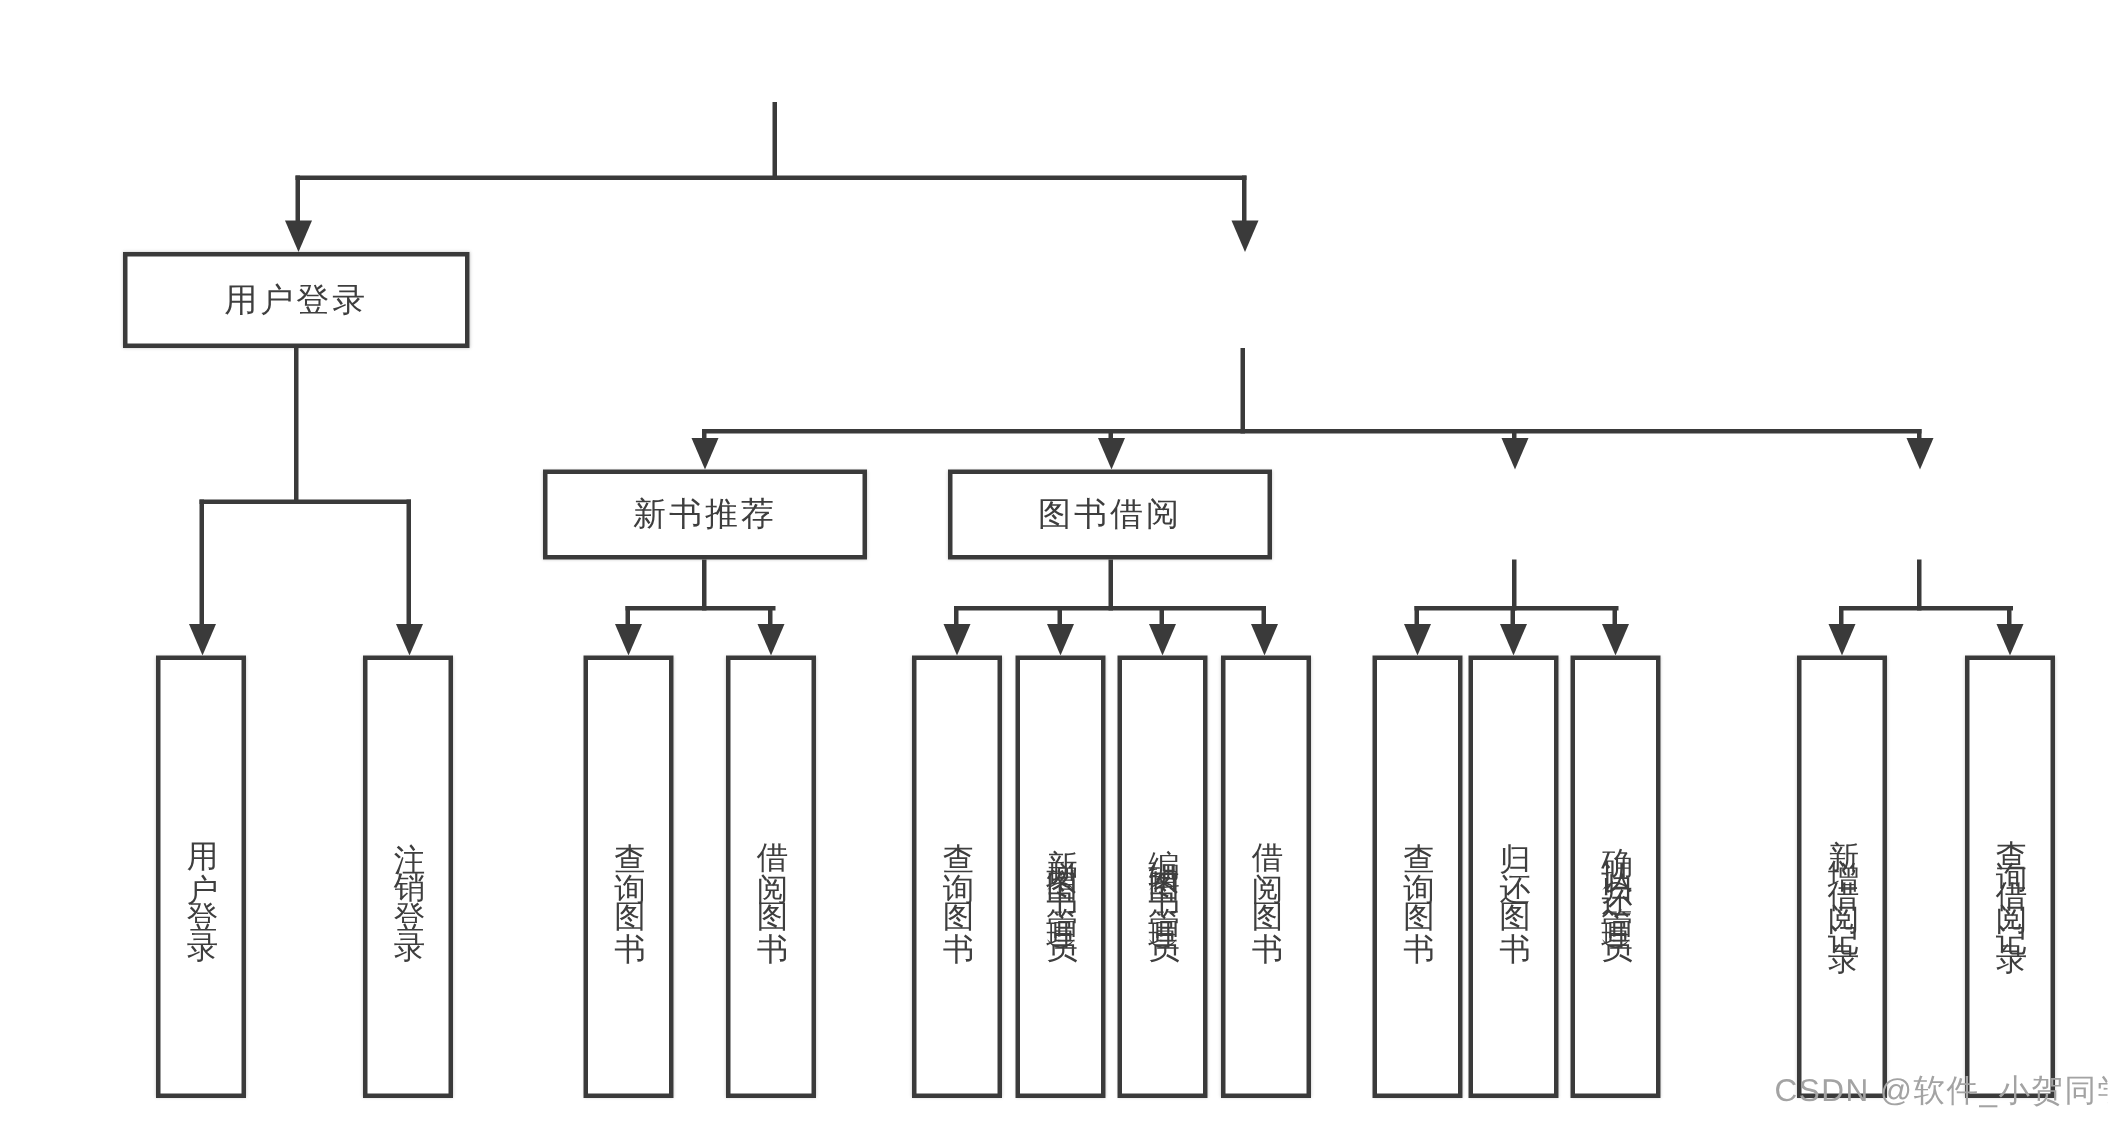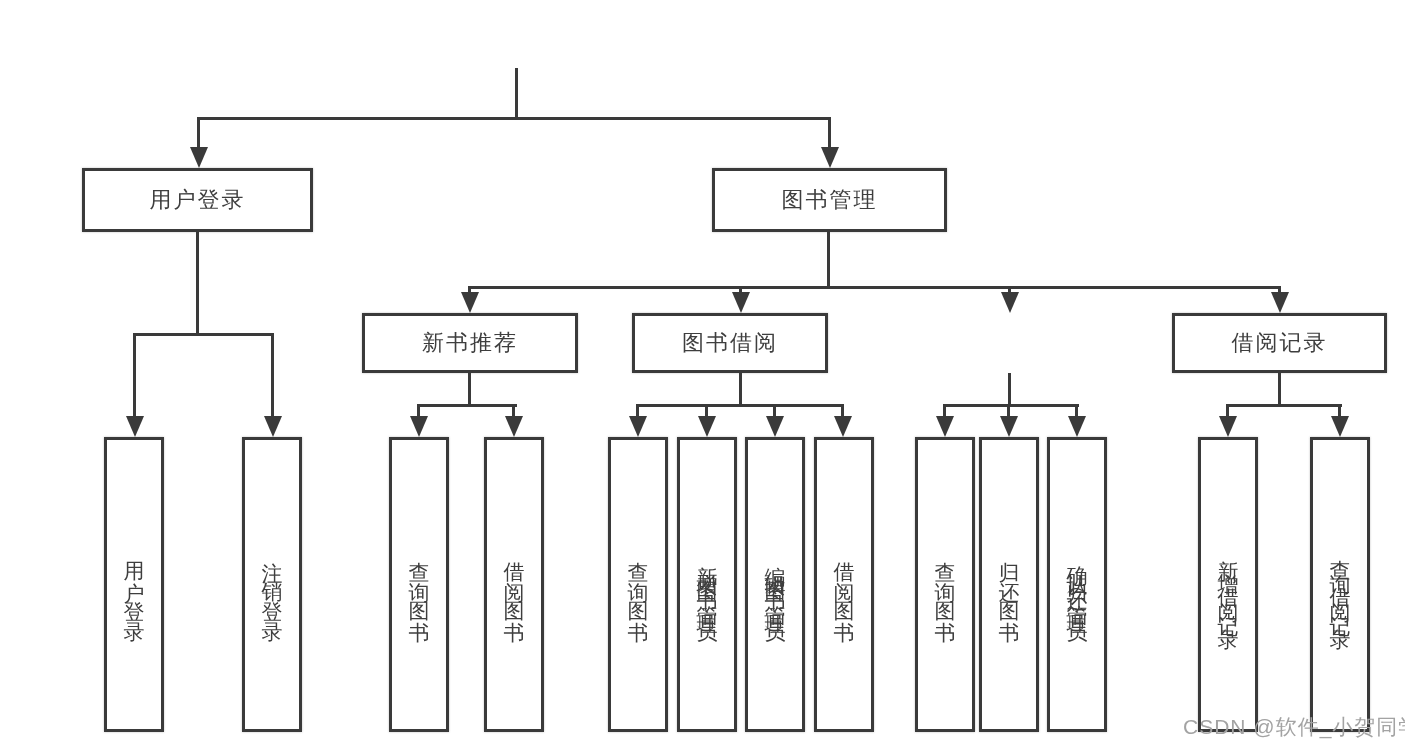--- a/index.html
+++ b/index.html
@@ -72,23 +72,20 @@
   <div class="line" style="left:515px; top:68px; width:3px; height:51px;"></div>
   <div class="line" style="left:197px; top:117px; width:634px; height:3px;"></div>
   <div class="line" style="left:197px; top:117px; width:3px; height:33px;"></div>
   <div class="arrowhead" style="left:190px; top:147px;"></div>
   <div class="line" style="left:828px; top:117px; width:3px; height:33px;"></div>
   <div class="arrowhead" style="left:821px; top:147px;"></div>
 
   <div class="box" style="left:82px; top:168px; width:231px; height:64px;">
     <span>用户登录</span>
   </div>
-  <div class="box" style="left:712px; top:168px; width:235px; height:64px;">
-    <span>图书管理</span>
-  </div>
 
   <div class="line" style="left:196px; top:232px; width:3px; height:104px;"></div>
   <div class="line" style="left:133px; top:333px; width:141px; height:3px;"></div>
   <div class="line" style="left:133px; top:333px; width:3px; height:85px;"></div>
   <div class="arrowhead" style="left:126px; top:416px;"></div>
   <div class="line" style="left:271px; top:333px; width:3px; height:85px;"></div>
   <div class="arrowhead" style="left:264px; top:416px;"></div>
 
   <div class="line" style="left:827px; top:232px; width:3px; height:57px;"></div>
   <div class="line" style="left:468px; top:286px; width:813px; height:3px;"></div>
@@ -97,25 +94,22 @@
   <div class="line" style="left:739px; top:286px; width:3px; height:10px;"></div>
   <div class="arrowhead" style="left:732px; top:292px;"></div>
   <div class="line" style="left:1008px; top:286px; width:3px; height:10px;"></div>
   <div class="arrowhead" style="left:1001px; top:292px;"></div>
   <div class="line" style="left:1278px; top:286px; width:3px; height:10px;"></div>
   <div class="arrowhead" style="left:1271px; top:292px;"></div>
 
   <div class="box" style="left:362px; top:313px; width:216px; height:60px;">
     <span>新书推荐</span>
   </div>
-  <div class="box" style="left:632px; top:313px; width:196px; height:60px;">
+  <div class="box" style="left:632px; top:313px; width:216px; height:60px;">
     <span>图书借阅</span>
-  </div>
-  <div class="box" style="left:1172px; top:313px; width:215px; height:60px;">
-    <span>借阅记录</span>
   </div>
 
   <div class="line" style="left:468px; top:373px; width:3px; height:34px;"></div>
   <div class="line" style="left:417px; top:404px; width:100px; height:3px;"></div>
   <div class="line" style="left:417px; top:404px; width:3px; height:13px;"></div>
   <div class="arrowhead" style="left:410px; top:416px;"></div>
   <div class="line" style="left:512px; top:404px; width:3px; height:13px;"></div>
   <div class="arrowhead" style="left:505px; top:416px;"></div>
 
   <div class="line" style="left:739px; top:373px; width:3px; height:34px;"></div>

